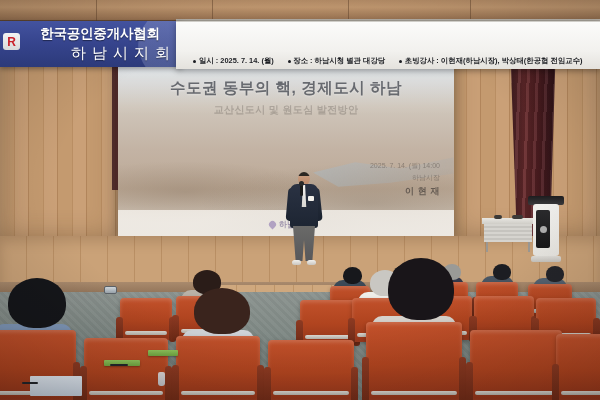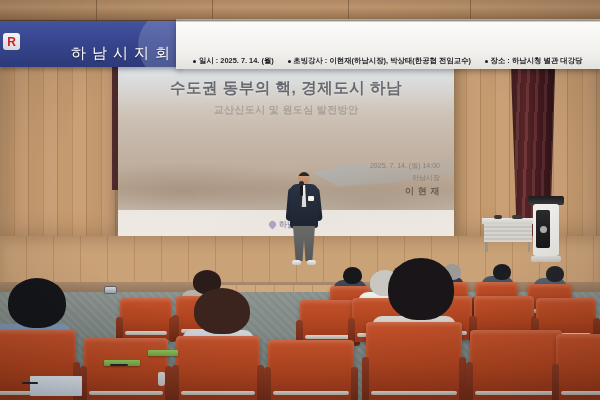--- a/index.html
+++ b/index.html
@@ -649,34 +649,35 @@
     </div>
 
   <div class="vignette"></div>
 
   <div id="banner-wrap">
     <div class="banner-rod"></div>
 
     <div id="banner-blue">
       <div class="swoosh"></div>
       <div class="assoc-logo">R</div>
+      <div class="assoc-line1">한국공인중개사협회</div>
       <div class="assoc-line2">하남시지회</div>
     </div>
 
     <div id="banner-white">
       <div class="subline" id="event-details">
           <span class="item">
             <span class="dot"></span>
             <span>일시 : 2025. 7. 14. (월)</span>
           </span>
           <span class="item">
             <span class="dot"></span>
-            <span>초빙강사 : 이현재(하남시장), 박상태(한공협 전임교수)</span>
+            <span>장소 : 하남시청 별관 대강당</span>
           </span>
           <span class="item">
             <span class="dot"></span>
-            <span>장소 : 하남시청 별관 대강당</span>
+            <span>초빙강사 : 이현재(하남시장), 박상태(한공협 전임교수)</span>
           </span>
         </div>
     </div>
   </div>
 
 </div>
 
 </body></html>

